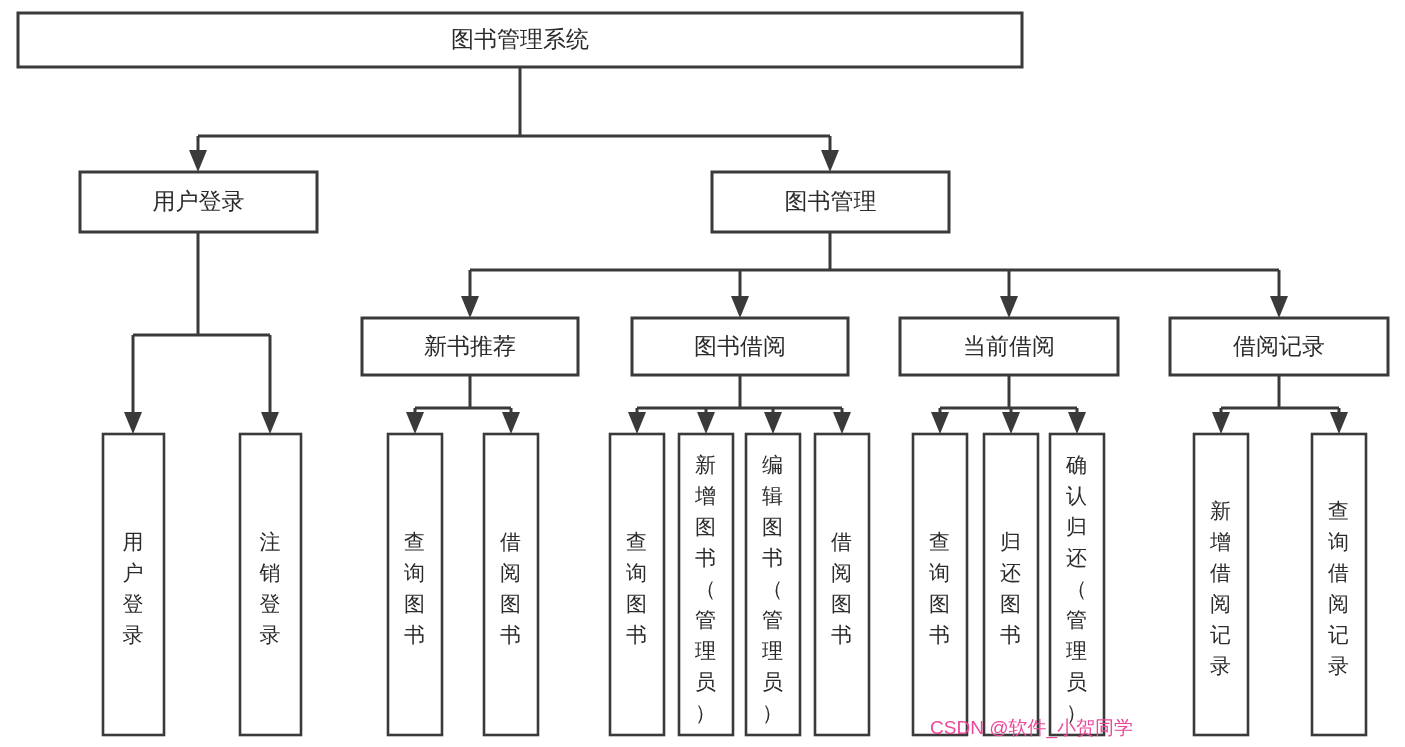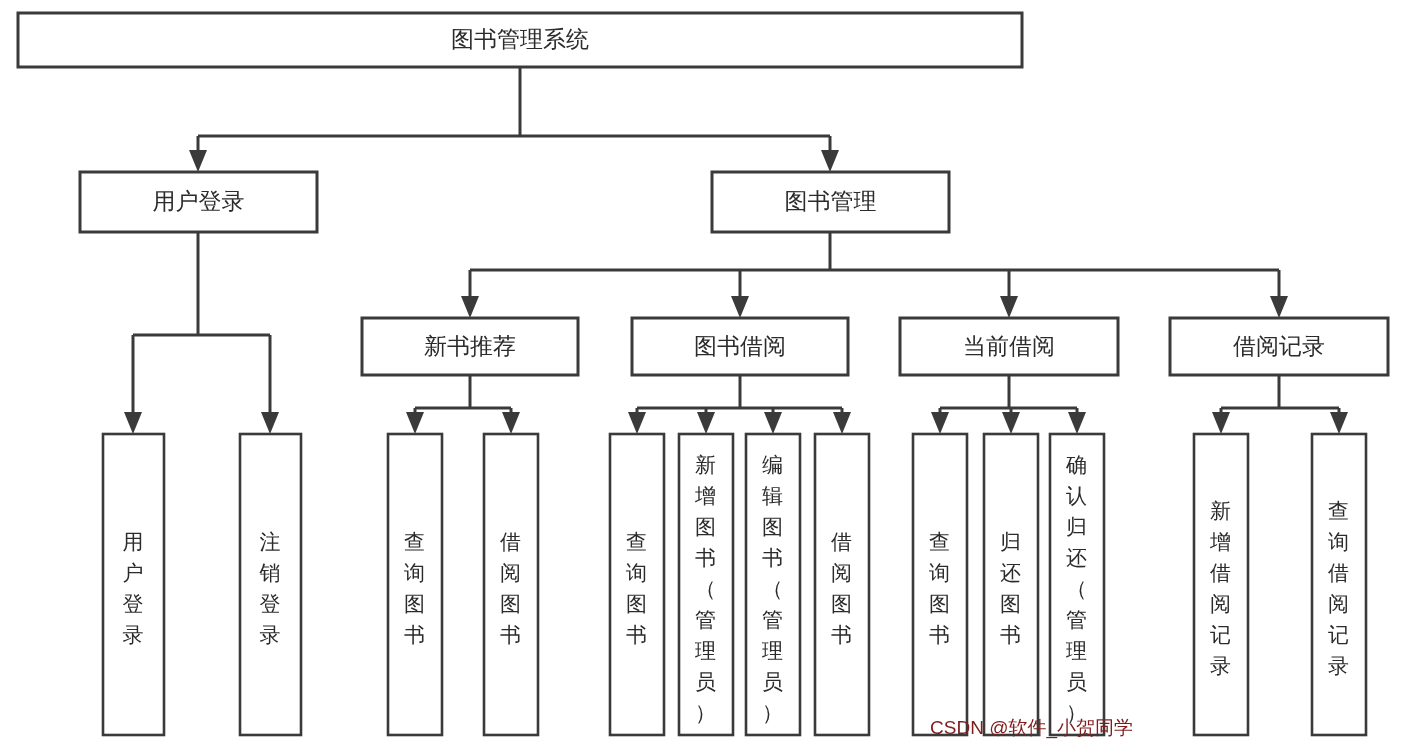--- a/index.html
+++ b/index.html
@@ -52,21 +52,21 @@
     stroke-linecap: butt;
   }
   .edge-arrow {
     fill: #3a3a3a;
     stroke: none;
   }
   .watermark {
     position: absolute;
     right: 12px;
     bottom: 6px;
-    color: #7f1d1d;
+    color: #ec4899;
     font-size: 19px;
     font-family: "Liberation Sans", "DejaVu Sans", sans-serif;
     white-space: nowrap;
     pointer-events: none;
   }
 </style>
 </head>
 <body>
 
 <div id="diagram-root">

